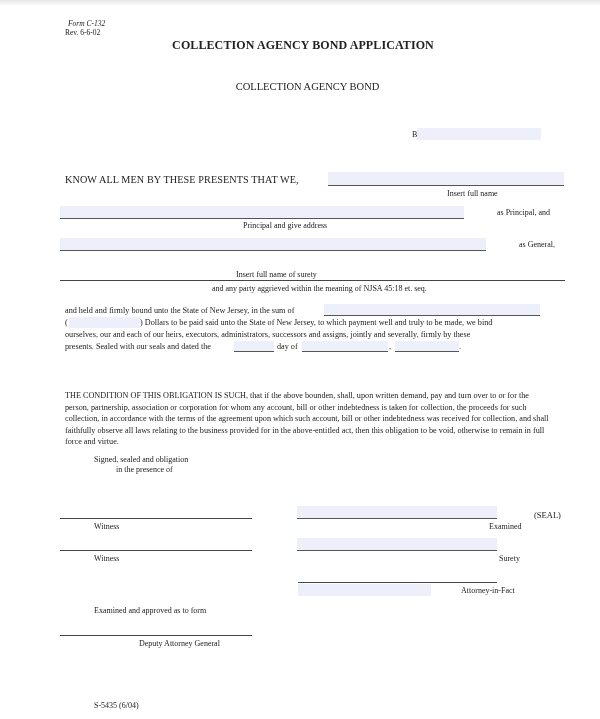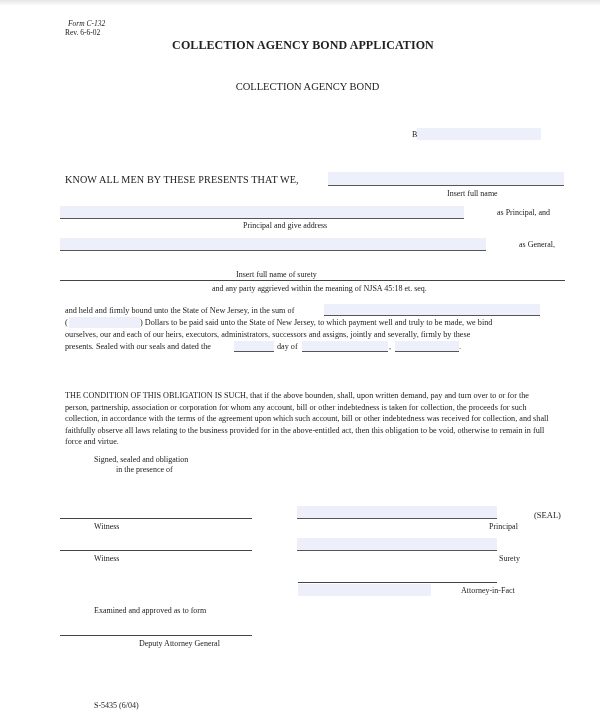--- a/index.html
+++ b/index.html
@@ -73,21 +73,21 @@
 </div>
 
 <div class="abs lbl" style="left:65px; top:455px;">Signed, sealed and obligation</div>
 <div class="abs lbl" style="left:87px; top:465px;">in the presence of</div>
 
 <div class="hline" style="left:60px; top:518px; width:192px;"></div>
 <div class="abs lbl" style="left:65px; top:522px;">Witness</div>
 
 <div class="field uline" style="left:297px; top:506px; width:200px; height:13px;"></div>
 <div class="abs lbl" style="left:505px; top:510px; font-size:8.5px;">(SEAL)</div>
-<div class="abs lbl" style="left:460px; top:522px;">Principal</div>
+<div class="abs lbl" style="left:460px; top:522px;">Examined</div>
 
 <div class="hline" style="left:60px; top:550px; width:192px;"></div>
 <div class="abs lbl" style="left:65px; top:554px;">Witness</div>
 
 <div class="field uline" style="left:297px; top:538px; width:200px; height:13px;"></div>
 <div class="abs lbl" style="left:470px; top:554px;">Surety</div>
 
 <div class="hline" style="left:298px; top:582px; width:199px;"></div>
 <div class="field" style="left:298px; top:584px; width:133px; height:12px;"></div>
 <div class="abs lbl" style="left:432px; top:586px;">Attorney-in-Fact</div>

